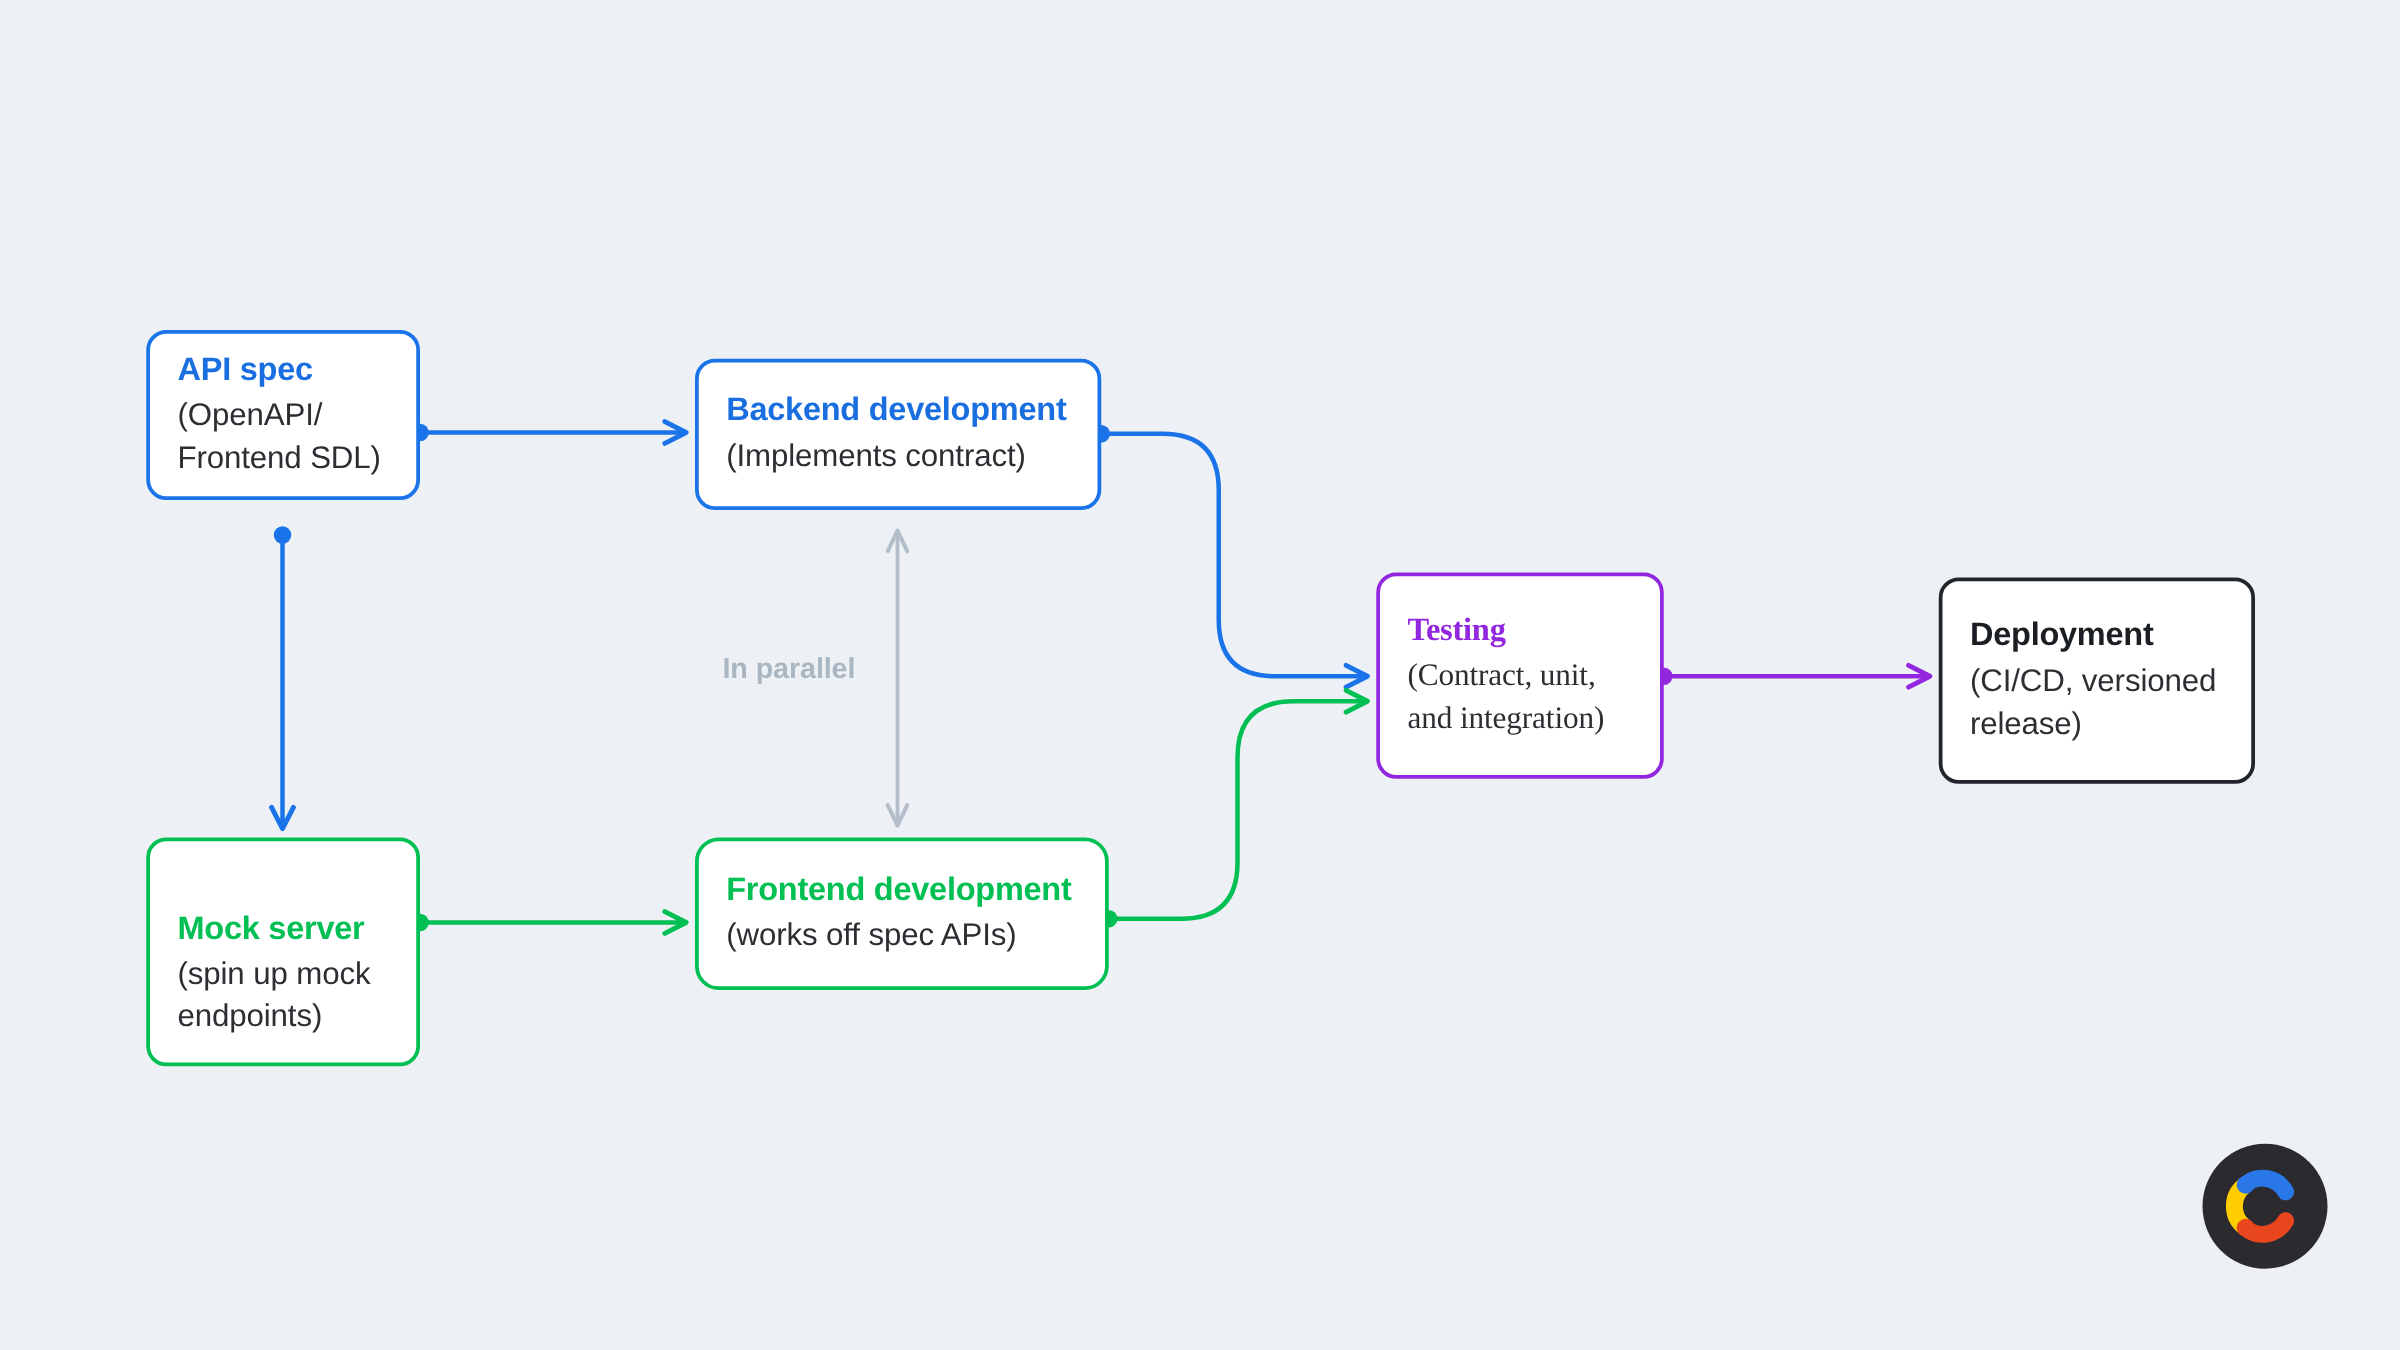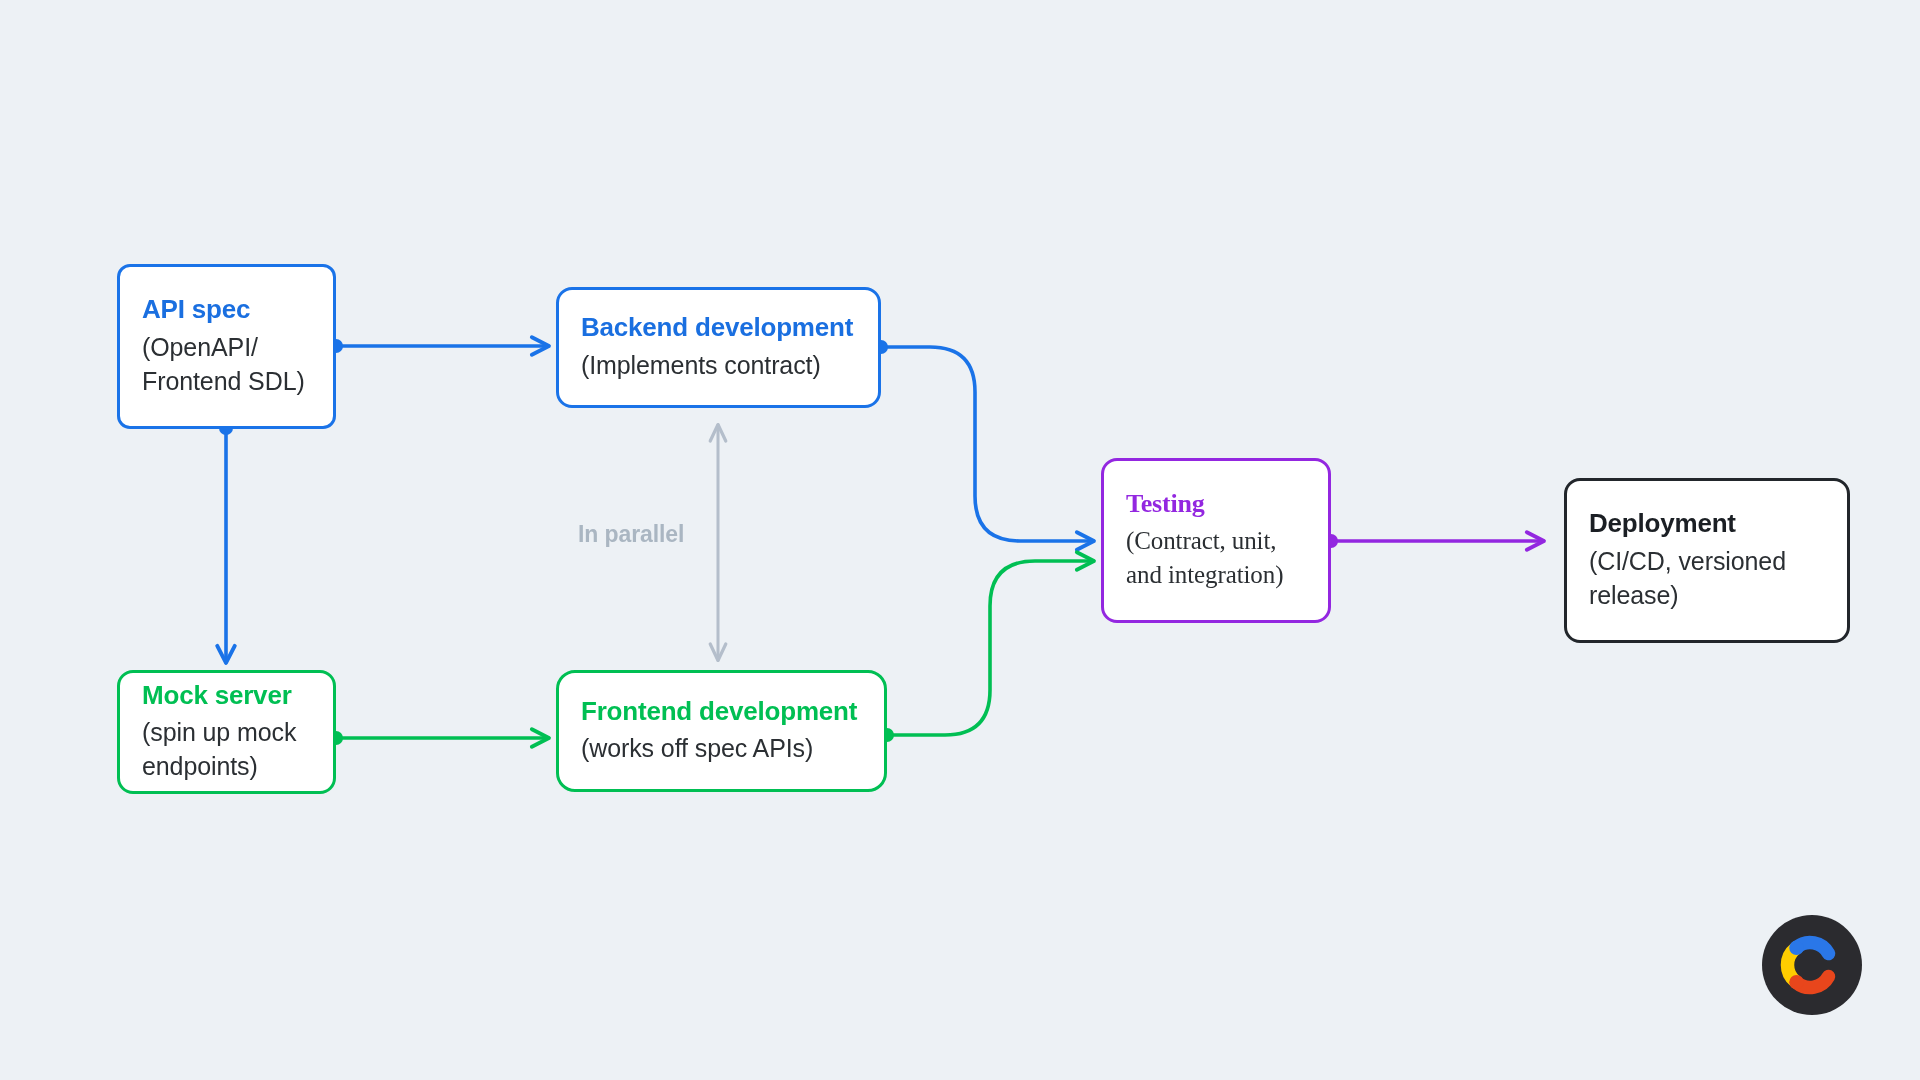--- a/index.html
+++ b/index.html
@@ -46,56 +46,55 @@
   }
   .node .subtitle {
     font-size: 25px;
     font-weight: normal;
     line-height: 1.36;
     color: #2b2f33;
     letter-spacing: -0.1px;
   }
   
   #node-api-spec {
-    left: 117px; top: 264px; width: 219px; height: 165px;
+    left: 117px; top: 264px; width: 219px; height: 136px;
     border-color: #1a73e8;
-    border-radius: 13px;
   }
   #node-api-spec .title { color: #1a6fe0; }
 
   #node-backend {
     left: 556px; top: 287px; width: 325px; height: 121px;
     border-color: #1a73e8;
   }
   #node-backend .title { color: #1a6fe0; }
 
   #node-mock-server {
-    left: 117px; top: 670px; width: 219px; height: 124px;
+    left: 117px; top: 670px; width: 219px; height: 183px;
     border-color: #00bf53;
+    justify-content: flex-end;
   }
   #node-mock-server .title { color: #00bf53; }
 
   #node-frontend {
     left: 556px; top: 670px; width: 331px; height: 122px;
     border-color: #00bf53;
     border-radius: 19px;
   }
   #node-frontend .title { color: #00bf53; }
 
   #node-testing {
     left: 1101px; top: 458px; width: 230px; height: 165px;
     border-color: #9327e0;
     font-family: Liberation Serif, serif;
   }
   #node-testing .title { color: #9327e0; }
 
   #node-deployment {
-    left: 1551px; top: 478px; width: 286px; height: 165px;
+    left: 1551px; top: 462px; width: 253px; height: 165px;
     border-color: #22262b;
-    margin-left: 13px;
   }
   #node-deployment .title { color: #1b1f24; }
 
   
   #label-in-parallel {
     position: absolute;
     left: 578px; top: 521px;
     font-size: 23px;
     font-weight: bold;
     color: #aab6c2;

